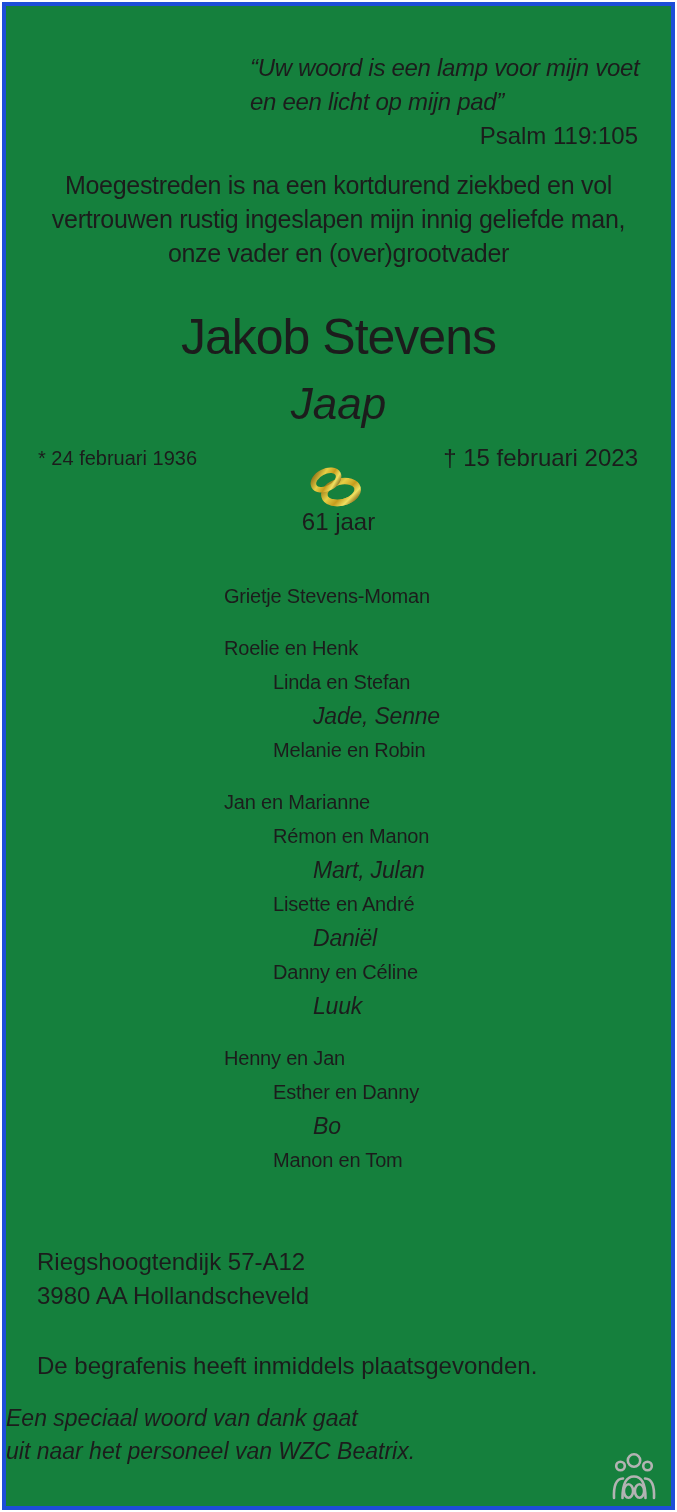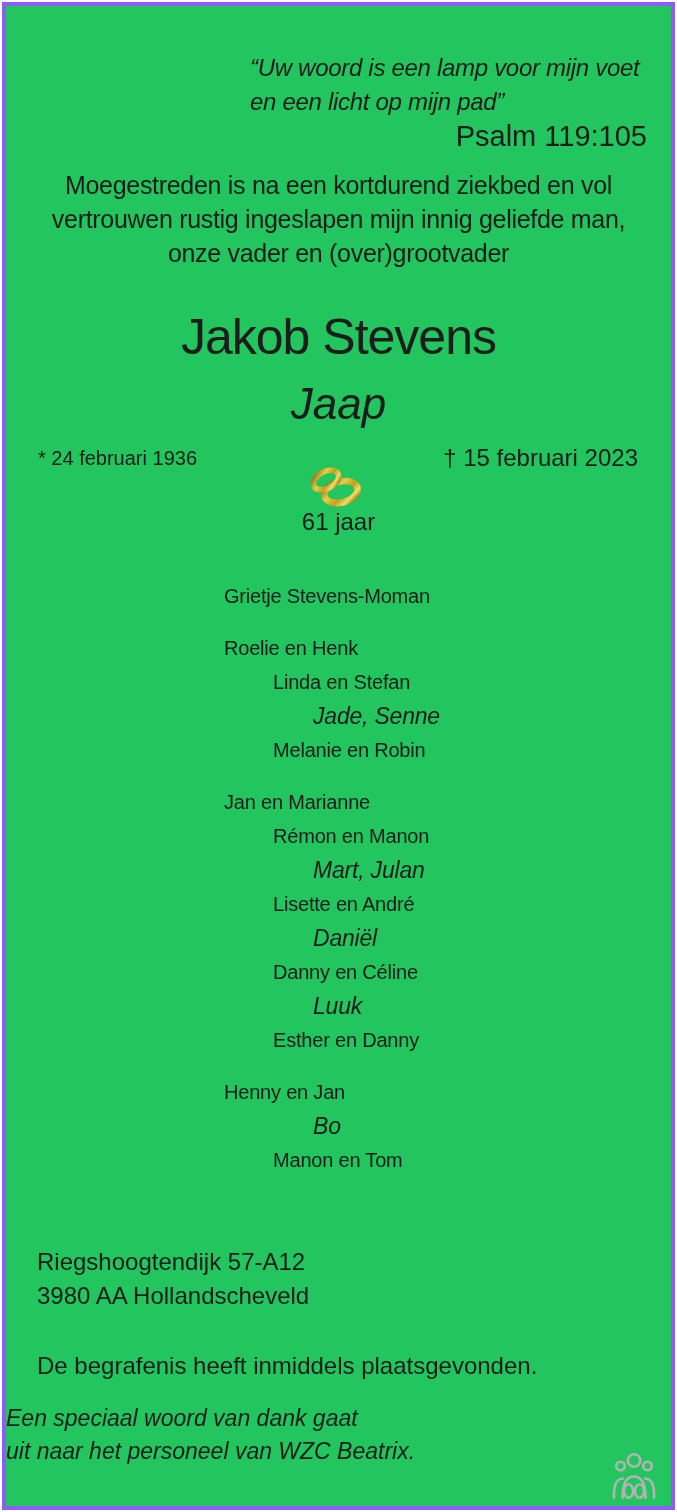--- a/index.html
+++ b/index.html
@@ -1,37 +1,37 @@
 <!DOCTYPE html>
 <html><head>
 <meta charset="utf-8">
 <style>
   html,body{margin:0;padding:0;background:#fff;}
   .sheet{
     position:relative;
     margin:2px;
     width:665px;
     height:1500px;
-    border:4px solid #8b5cf6;
-    background:#22c55e;
+    border:4px solid #1d4ed8;
+    background:#15803d;
     font-family:"Liberation Sans","DejaVu Sans",sans-serif;
     color:#1c1c1c;
     overflow:hidden;
     box-sizing:content-box;
   }
   .abs{position:absolute;}
   .quote{
     left:244px; top:45px;
     font-style:italic;
     font-size:24px; line-height:34px;
     letter-spacing:-0.3px;
   }
   .psalm{
-    right:24px; top:113px;
-    font-size:29px; line-height:34px;
+    right:33px; top:113px;
+    font-size:24px; line-height:34px;
     text-align:right;
   }
   .intro{
     left:0; top:162px; width:100%;
     text-align:center;
     font-size:25px; line-height:34px;
     letter-spacing:-0.3px;
   }
   .name{
     left:0; top:302px; width:100%;
@@ -121,22 +121,22 @@
     <div class="fam-line lvl2">Melanie en Robin</div>
 
     <div class="fam-line lvl1 gap">Jan en Marianne</div>
     <div class="fam-line lvl2">Rémon en Manon</div>
     <div class="fam-line lvl3">Mart, Julan</div>
     <div class="fam-line lvl2">Lisette en André</div>
     <div class="fam-line lvl3">Daniël</div>
     <div class="fam-line lvl2">Danny en Céline</div>
     <div class="fam-line lvl3">Luuk</div>
 
+    <div class="fam-line lvl1 gap">Henny en Jan</div>
     <div class="fam-line lvl2">Esther en Danny</div>
-    <div class="fam-line lvl1 gap">Henny en Jan</div>
     <div class="fam-line lvl3">Bo</div>
     <div class="fam-line lvl2">Manon en Tom</div>
   </div>
 
   <div class="abs address">
     <div>Riegshoogtendijk 57-A12</div>
     <div>3980 AA Hollandscheveld</div>
   </div>
 
   <div class="abs funeral">De begrafenis heeft inmiddels plaatsgevonden.</div>

